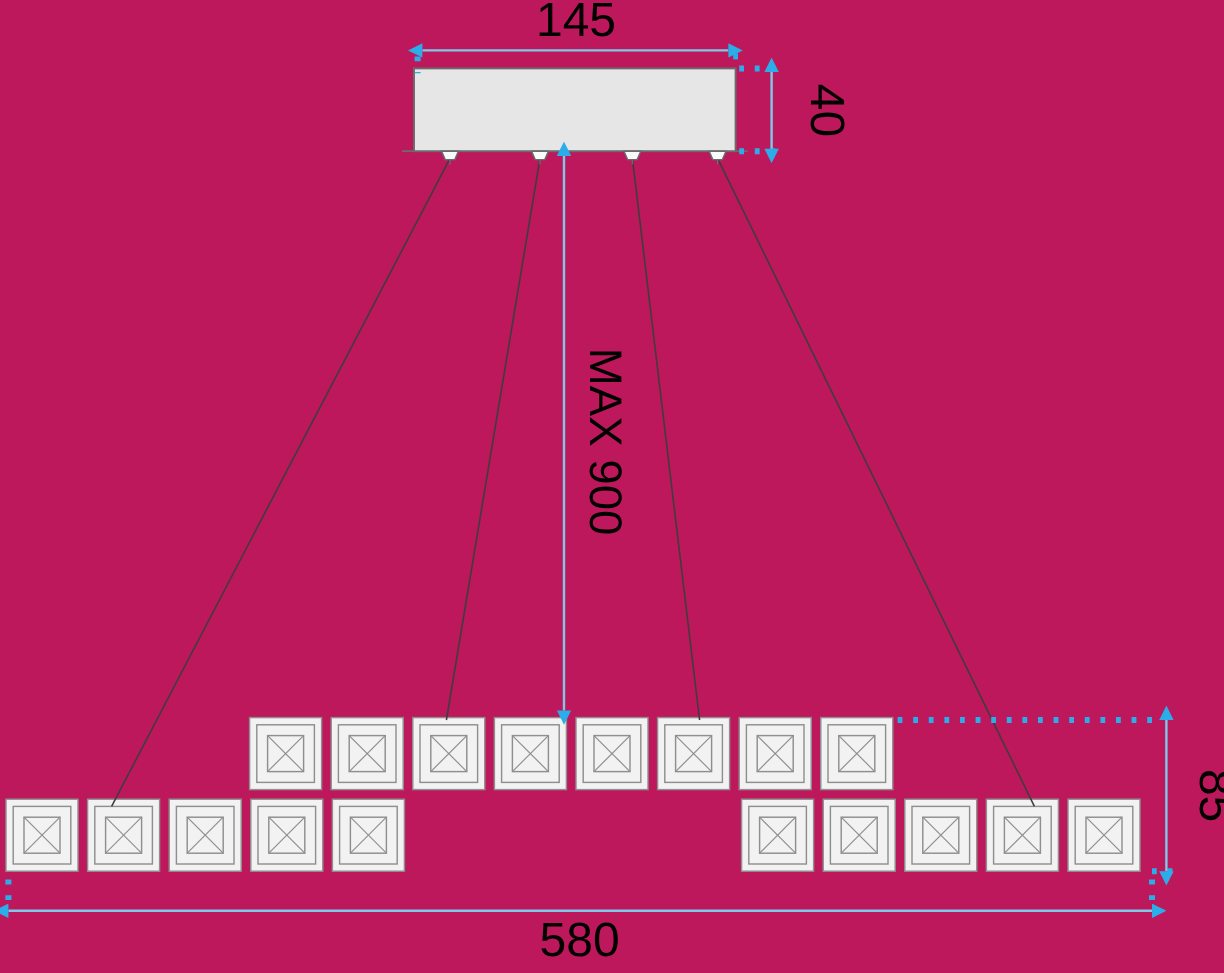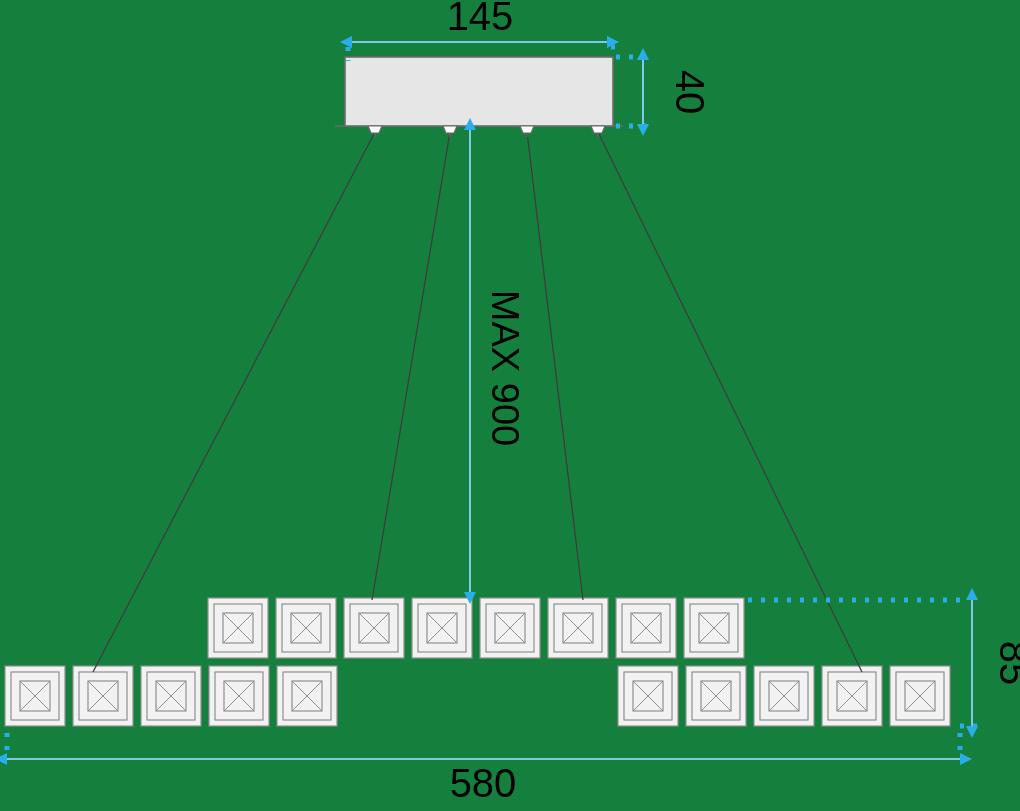--- a/index.html
+++ b/index.html
@@ -8,21 +8,21 @@
     padding: 0;
     background: #ffffff;
   }
   body {
     font-family: "Liberation Sans", sans-serif;
   }
   #stage {
     position: relative;
     width: 1020px;
     height: 811px;
-    background: #15803d;
+    background: #be185d;
     overflow: hidden;
   }
   #stage svg {
     display: block;
     position: absolute;
     top: 0;
     left: 0;
   }
   .dim-text {
     font-family: "Liberation Sans", sans-serif;

